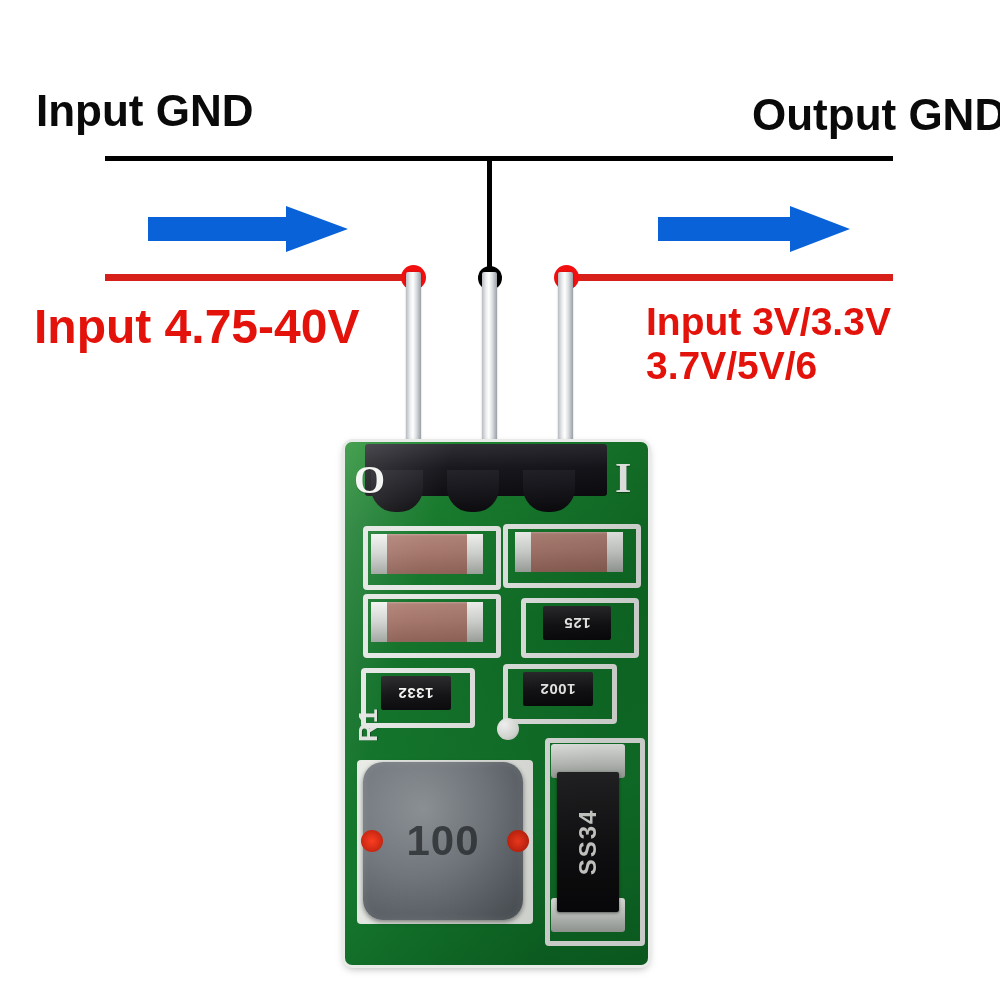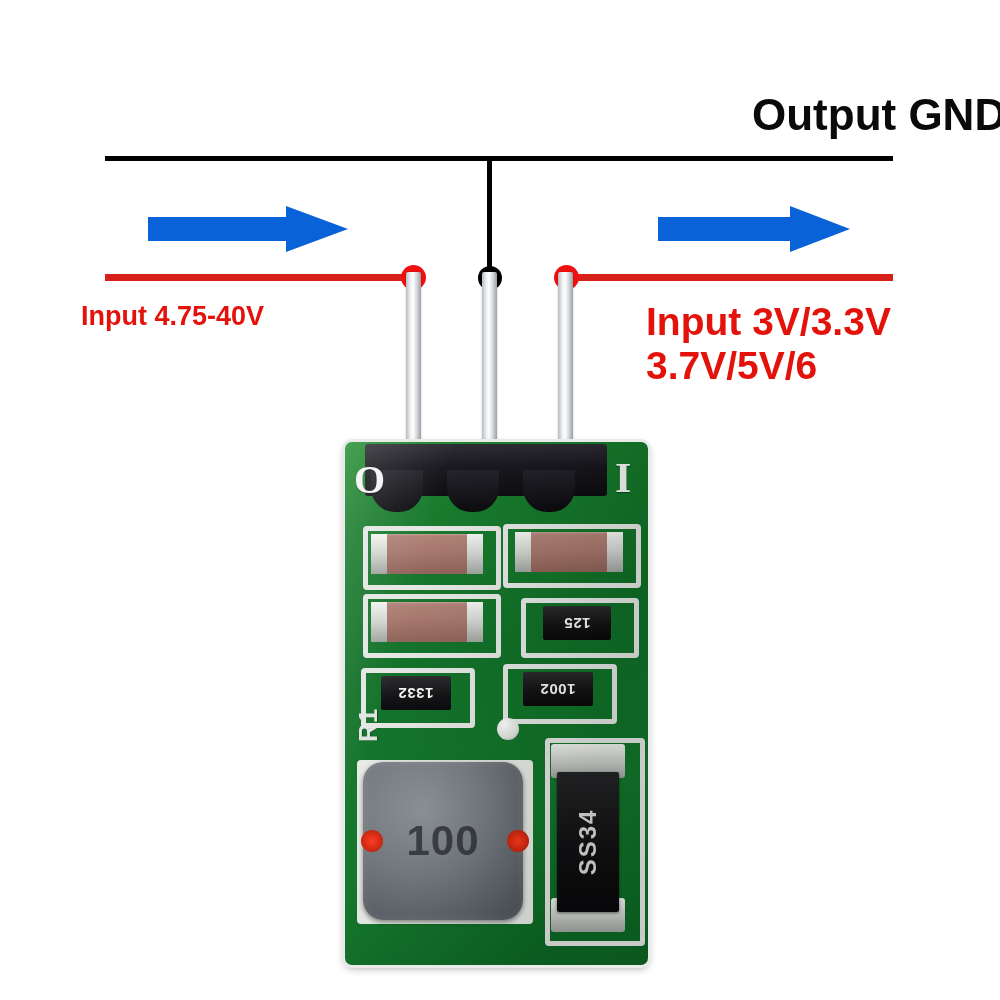--- a/index.html
+++ b/index.html
@@ -16,21 +16,21 @@
   .logo{position:absolute;left:14px;top:8px;width:62px;height:66px;}
   .logo svg{display:block;width:62px;height:66px;}
 
   
   .lbl{position:absolute;white-space:nowrap;font-weight:bold;line-height:1.06;}
   .lbl-black{color:#0a0a0a;}
   .lbl-red{color:#e3120b;}
 
   #label-input-gnd{left:36px;top:88px;font-size:44px;}
   #label-output-gnd{left:704px;top:92px;font-size:44px;margin-left:48px;}
-  #label-input-v{left:34px;top:302px;font-size:27px;margin-left:47px;}
+  #label-input-v{left:34px;top:302px;font-size:48px;}
   #label-output-v{left:646px;top:300px;font-size:39px;text-align:left;}
   #label-output-v div{line-height:1.14;}
 
   
   .wire-h-black{position:absolute;left:105px;top:156px;width:788px;height:5px;background:#000;}
   .wire-v-black{position:absolute;left:487px;top:156px;width:5px;height:122px;background:#000;}
   .dot{position:absolute;border-radius:50%;}
   .dot-black{width:24px;height:24px;background:#000;left:478px;top:266px;}
   .wire-red-left{position:absolute;left:105px;top:274px;width:312px;height:7px;background:#d8201a;}
   .wire-red-right{position:absolute;left:565px;top:274px;width:328px;height:7px;background:#d8201a;}
@@ -142,20 +142,21 @@
     <svg viewBox="0 0 200 48" xmlns="http://www.w3.org/2000/svg">
       <polygon points="0,12 138,12 138,1 200,24 138,47 138,36 0,36" fill="#0a62d8"></polygon>
     </svg>
   </div>
   <div class="arrow" id="arrow-output">
     <svg viewBox="0 0 192 48" xmlns="http://www.w3.org/2000/svg">
       <polygon points="0,12 132,12 132,1 192,24 132,47 132,36 0,36" fill="#0a62d8"></polygon>
     </svg>
   </div>
 
+  <div class="lbl lbl-black" id="label-input-gnd">Input GND</div>
   <div class="lbl lbl-black" id="label-output-gnd">Output GND</div>
   <div class="lbl lbl-red" id="label-input-v">Input 4.75-40V</div>
   <div class="lbl lbl-red" id="label-output-v">
     <div>Input 3V/3.3V</div>
     <div>3.7V/5V/6</div>
   </div>
 
   <div class="pin" id="pin-left"></div>
   <div class="pin" id="pin-center"></div>
   <div class="pin" id="pin-right"></div>

